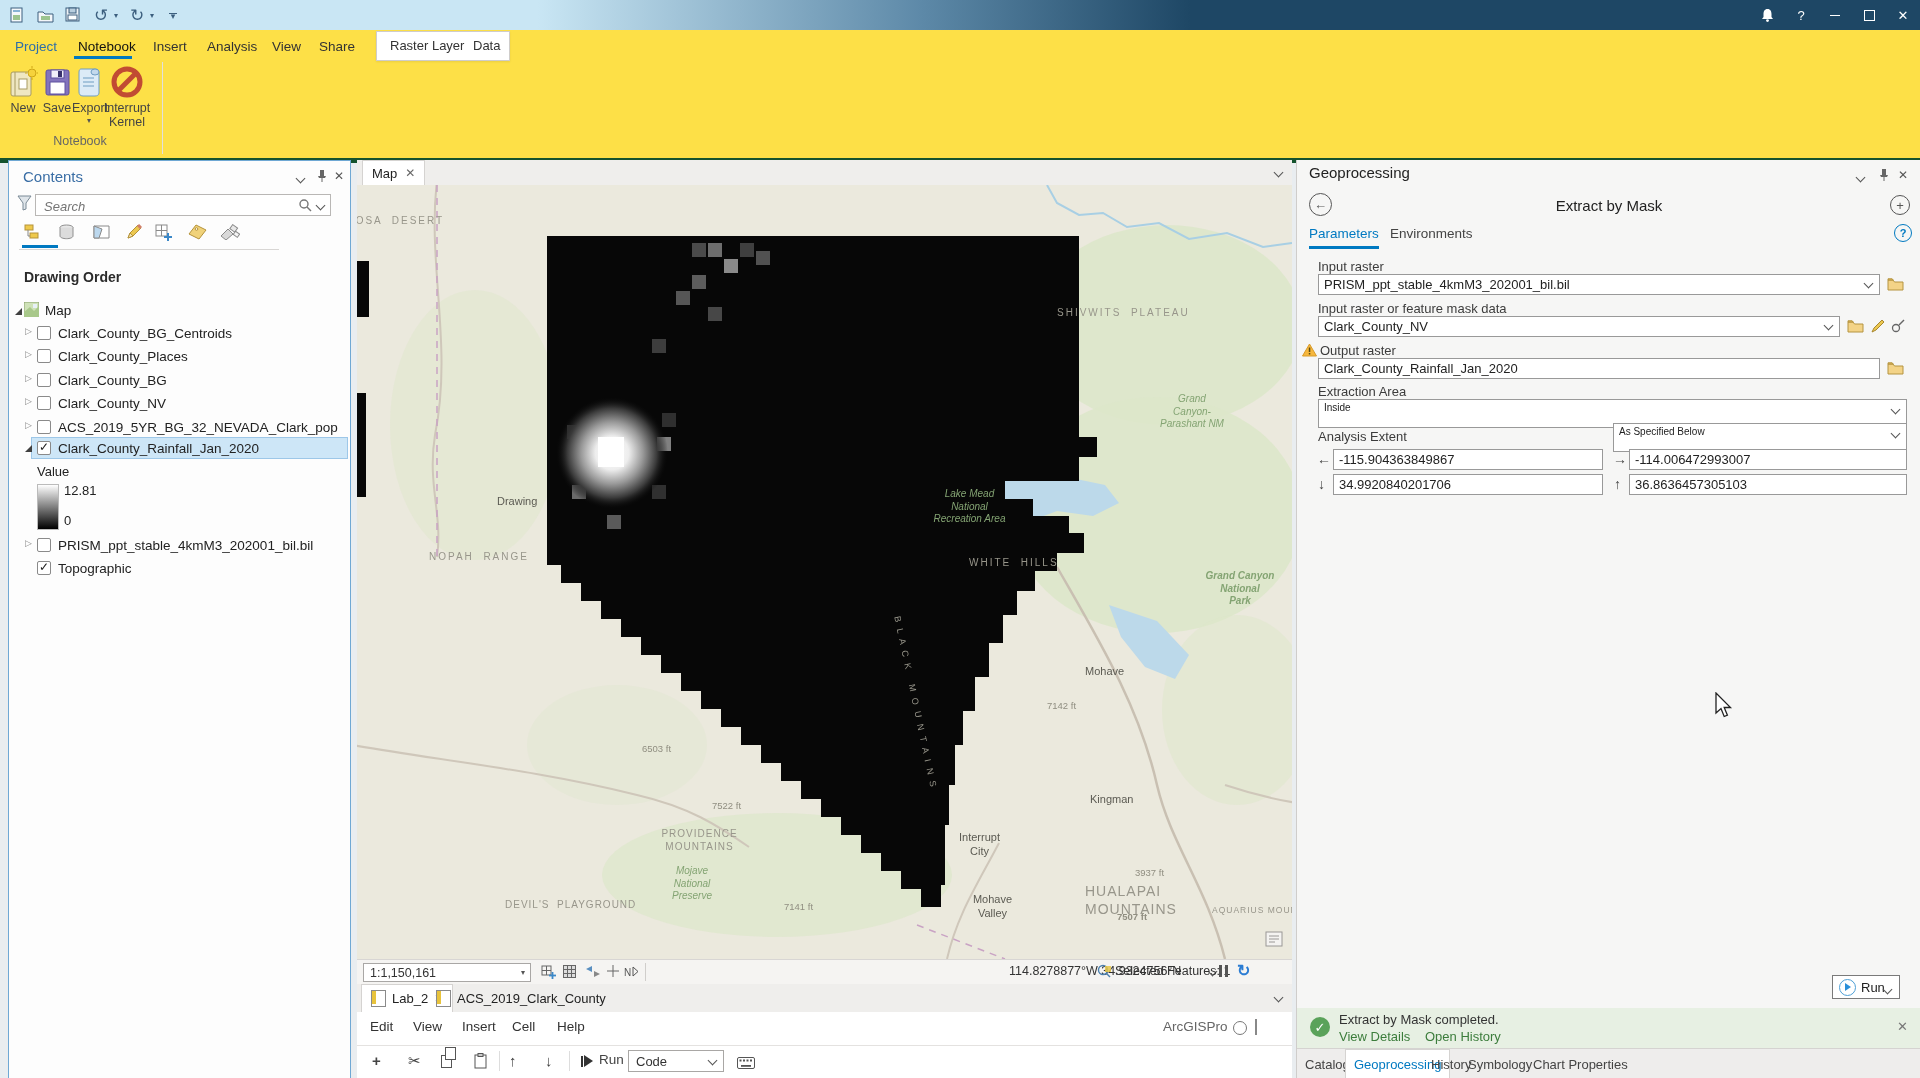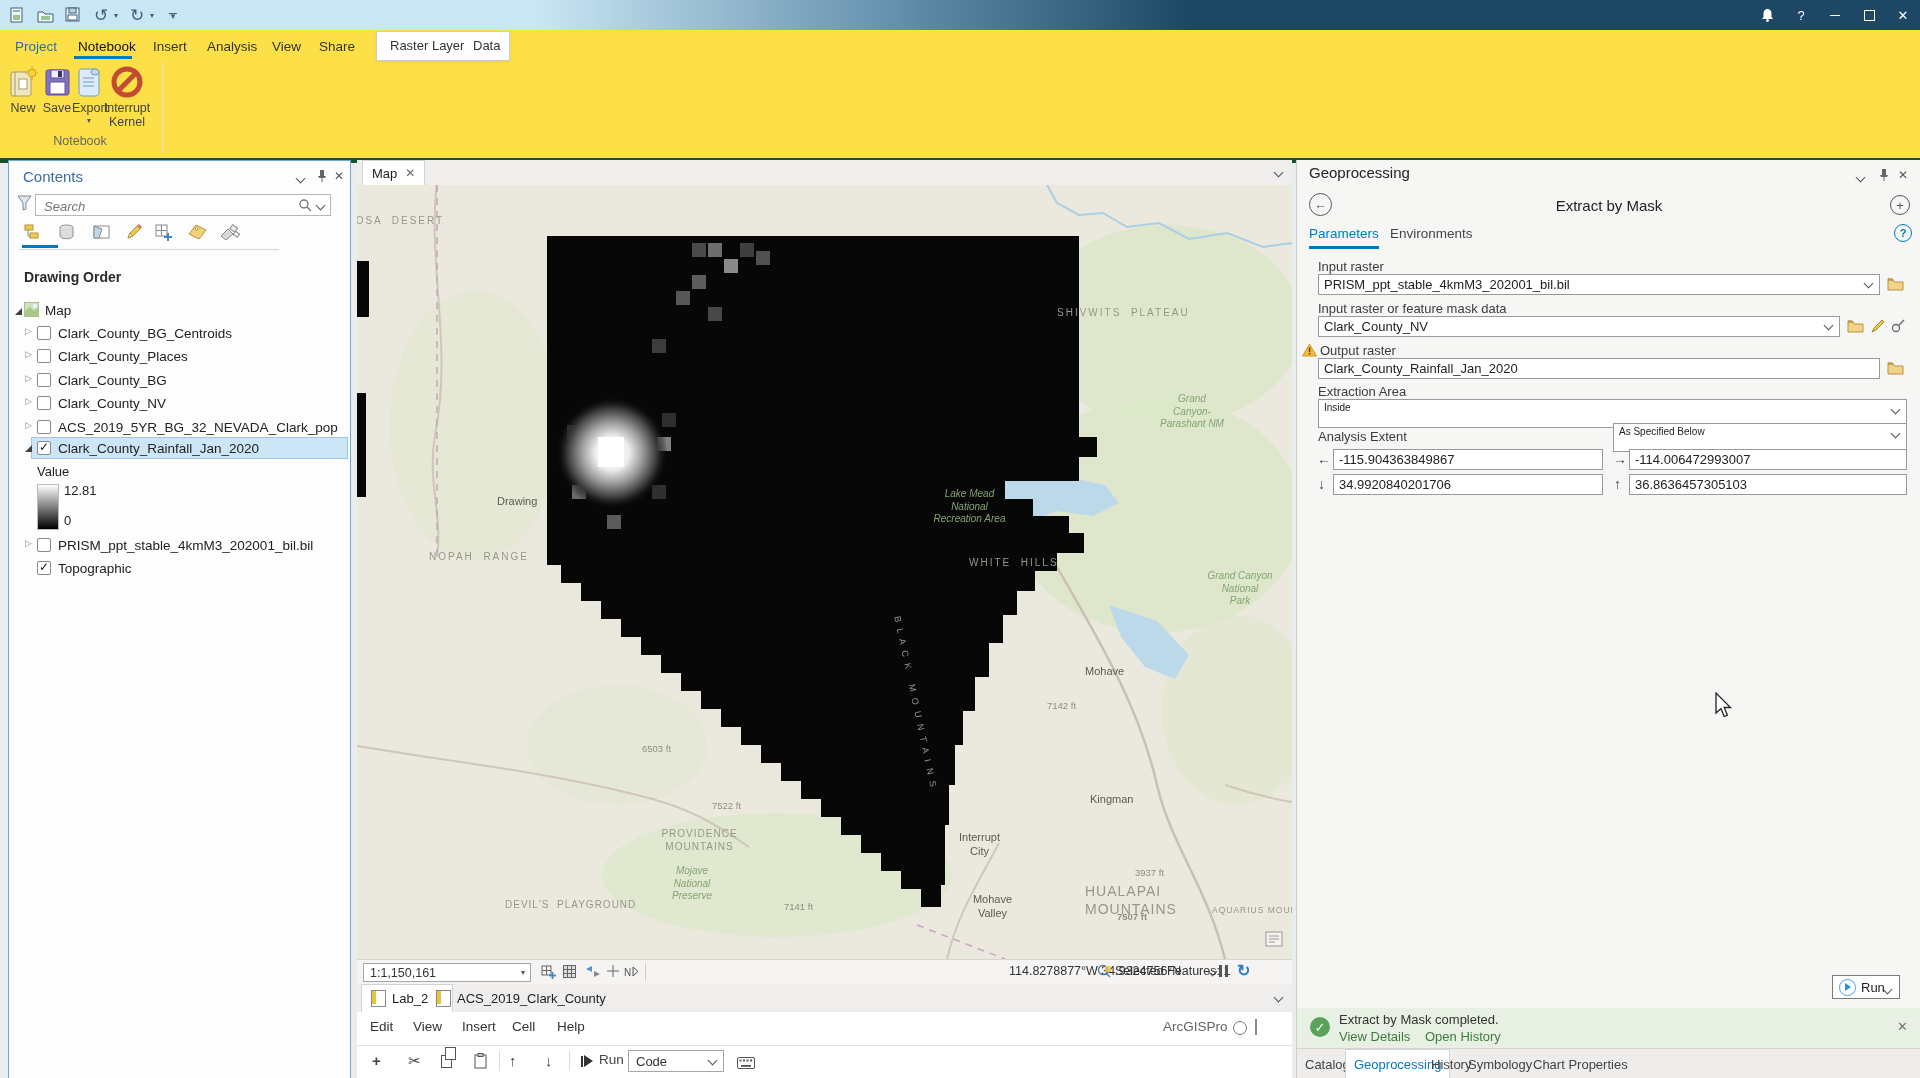--- a/index.html
+++ b/index.html
@@ -456,21 +456,21 @@
 Preserve</span>
   <span class="ml" style="left:148px;top:714px;letter-spacing:1px;">DEVIL'S  PLAYGROUND</span>
   <span class="ml elev" style="left:285px;top:558px;">6503 ft</span>
   <span class="ml elev" style="left:355px;top:615px;">7522 ft</span>
   <span class="ml elev" style="left:427px;top:716px;">7141 ft</span>
   <span class="ml elev" style="left:778px;top:682px;">3937 ft</span>
   <span class="ml c" style="left:728px;top:698px;width:72px;font-size:14px;letter-spacing:1px;">HUALAPAI
 MOUNTAINS</span>
   <span class="ml elev" style="left:760px;top:726px;font-weight:bold;">7507 ft</span>
   <span class="ml" style="left:855px;top:720px;font-size:8.5px;letter-spacing:1px;">AQUARIUS MOUNTAINS</span>
-  <span class="ml park c" style="left:838px;top:385px;width:90px;">Grand Canyon
+  <span class="ml park c" style="left:838px;top:385px;width:90px;font-weight:bold;">Grand Canyon
 National
 Park</span>
 
   <span class="abs" style="left:908px;top:746px;z-index:4;">
     <svg width="18" height="16">
         <rect x="1" y="1" width="16" height="14" fill="#f4f3f1" stroke="#9a9896"></rect>
         <line x1="4" y1="5" x2="14" y2="5" stroke="#9a9896"></line>
         <line x1="4" y1="8" x2="14" y2="8" stroke="#9a9896"></line>
         <line x1="4" y1="11" x2="10" y2="11" stroke="#9a9896"></line>
       </svg></span>

